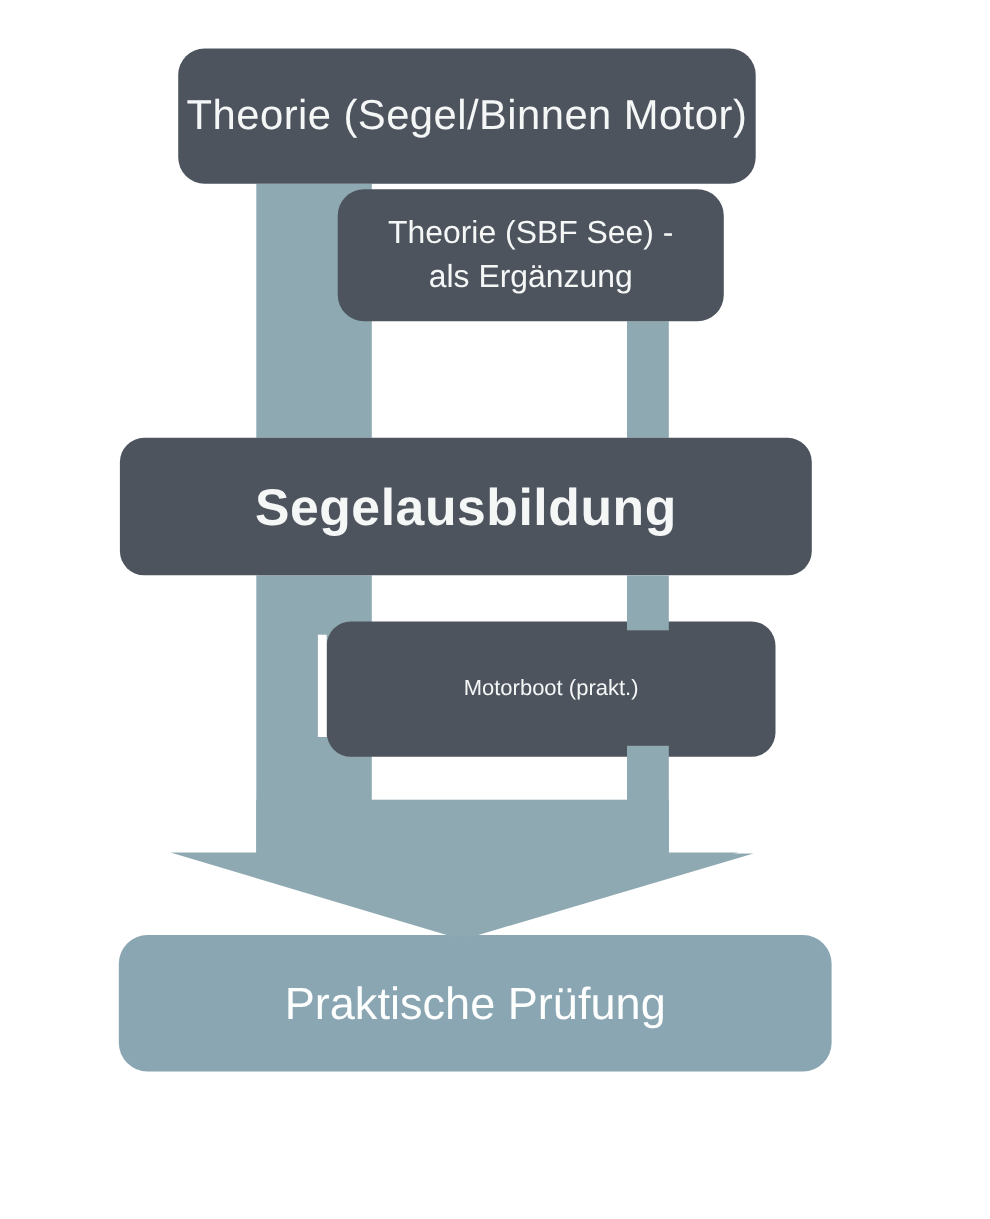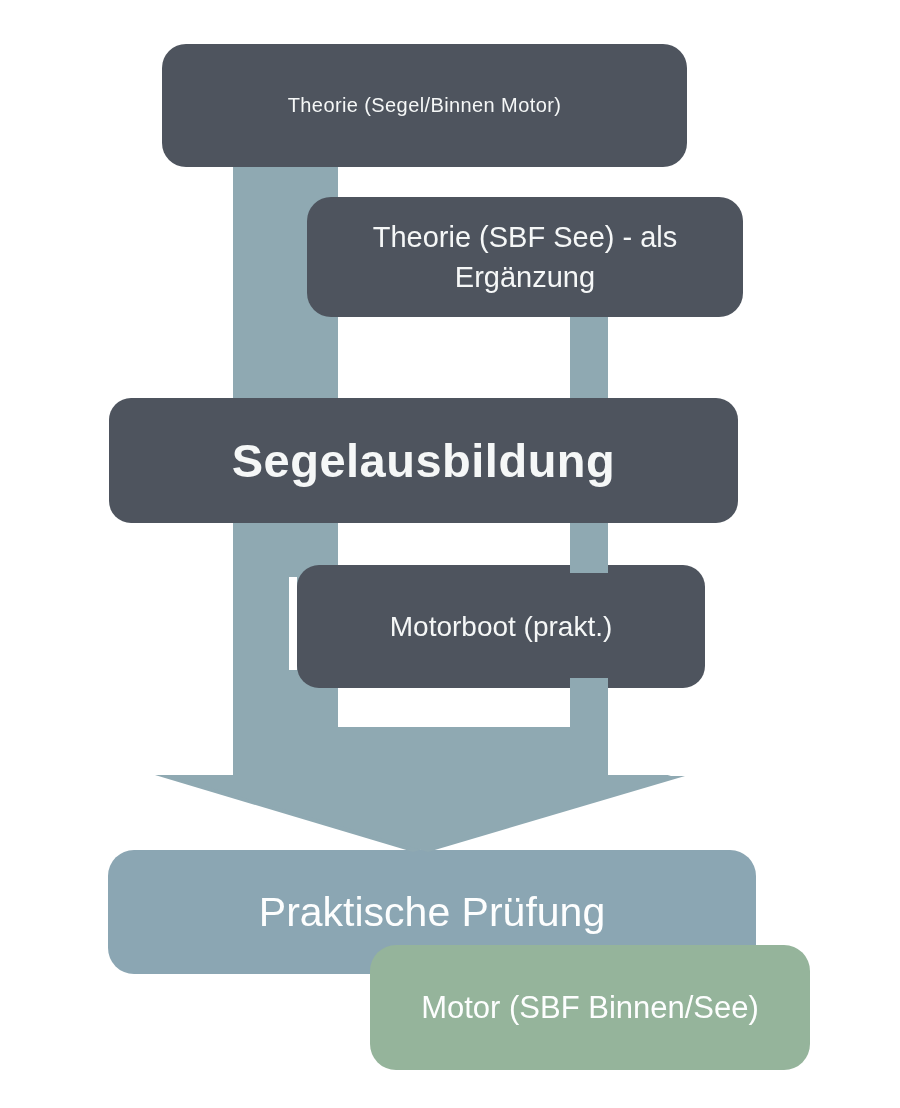--- a/index.html
+++ b/index.html
@@ -14,27 +14,27 @@
   }
   .node span{display:block;}
   .dark{background:var(--color-node_dark,#4E545E);color:var(--color-text_light,#F5F7F7);}
   .blue{background:var(--color-node_blue,#8BA6B3);color:#FDFEFE;}
   .green{background:var(--color-node_green,#95B49B);color:#FDFEFE;}
   .arrows{position:absolute;left:0;top:0;}
   .arrows rect,.arrows polygon{fill:var(--color-arrow,#8FA9B2);}
   .bar{position:absolute;background:var(--color-arrow,#8FA9B2);}
 
   #box1{left:162px;top:44px;width:525px;height:123px;border-radius:24px;
-        font-size:20px;letter-spacing:0.4px;}
-  #box2{left:307px;top:172px;width:436px;height:120px;border-radius:24px;
-        font-size:29px;line-height:40px;padding:0 26px;margin-top:25px;}
+        font-size:38px;letter-spacing:0.4px;}
+  #box2{left:307px;top:172px;width:351px;height:120px;border-radius:24px;
+        font-size:29px;line-height:40px;padding:0 26px;}
   #box3{left:109px;top:398px;width:629px;height:125px;border-radius:22px;
         font-size:47px;font-weight:700;letter-spacing:0.5px;text-align:center;}
   #box4{left:297px;top:565px;width:408px;height:123px;border-radius:22px;
-        font-size:28px;}
+        font-size:20px;}
   #box5{left:108px;top:850px;width:648px;height:124px;border-radius:26px;
         font-size:41px;}
   #box6{left:370px;top:945px;width:440px;height:125px;border-radius:26px;
         font-size:31px;}
 
   #white-stripe{position:absolute;left:289px;top:577px;width:8px;height:93px;
         background:#fff;}
   #rbar-top{left:570px;top:523px;width:38px;height:50px;}
   #rbar-bottom{left:570px;top:678px;width:38px;height:98px;}
 </style>
@@ -70,17 +70,14 @@
 
   <div class="node dark" id="box4">
     <span>Motorboot (prakt.)</span>
   </div>
 
   <div id="white-stripe"></div>
 
   <div class="bar" id="rbar-top"></div>
   <div class="bar" id="rbar-bottom"></div>
 
-  <div class="node green" id="box6">
-    <span>Motor (SBF Binnen/See)</span>
-  </div>
 
 </div>
 
 </body></html>

